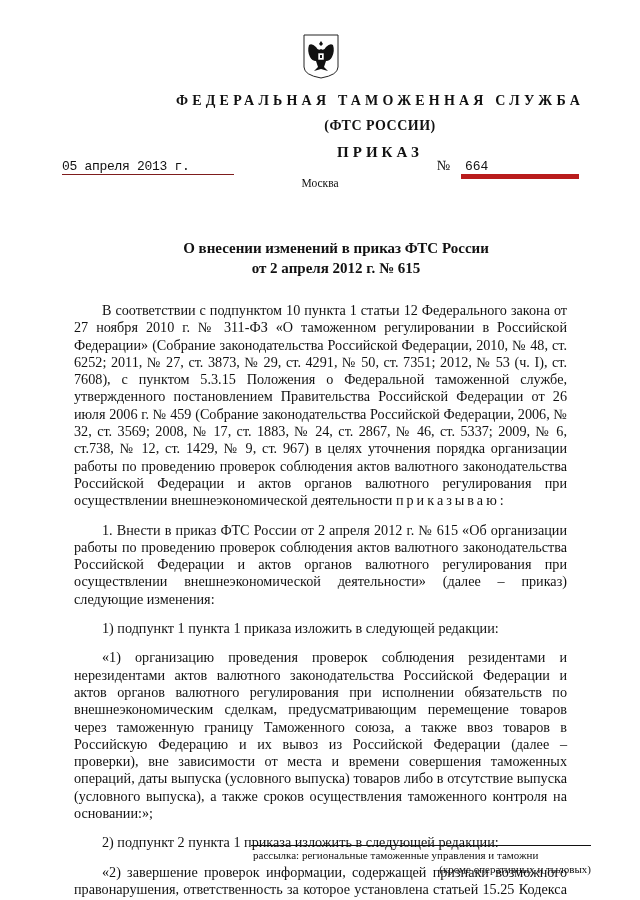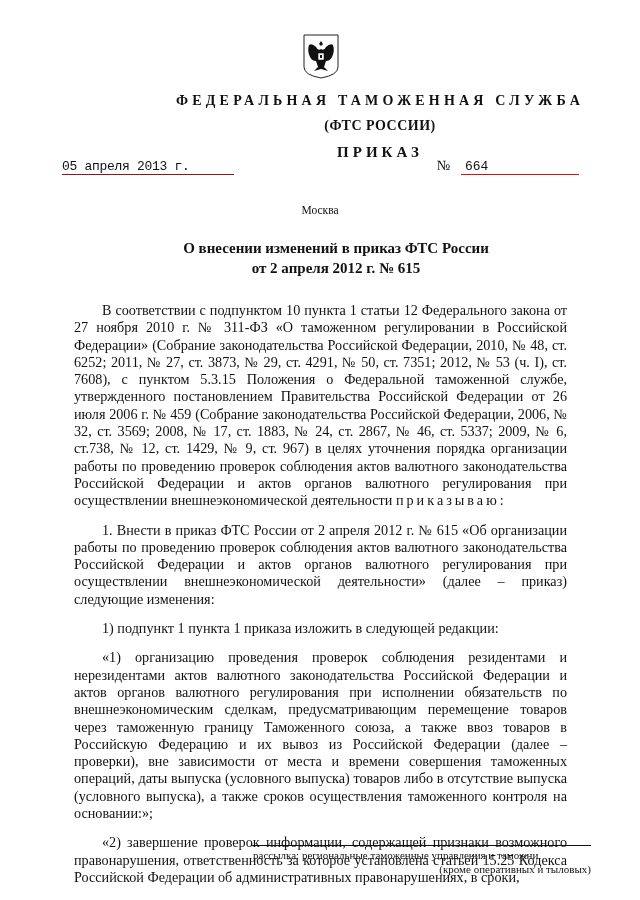--- a/index.html
+++ b/index.html
@@ -5,22 +5,22 @@
   html, body { margin:0; padding:0; background:#ffffff; }
   body { width:640px; height:900px; overflow:hidden; position:relative; color:#111; font-family:"Liberation Serif", "DejaVu Serif", serif; }
   .page { position:absolute; left:0; top:0; width:640px; height:900px; }
   .emblem { position:absolute; left:302px; top:33px; width:38px; height:46px; }
   .org { position:absolute; left:18px; width:640px; text-align:center; font-weight:bold;padding-left:42px; }
   .org-name { top:93px; font-size:14px; letter-spacing:4.2px; }
   .org-abbr { top:118px; font-size:14px; letter-spacing:0.5px; }
   .order-title { top:144px; font-size:15px; letter-spacing:4px; }
   .date-field { position:absolute; left:62px; top:159px; width:172px; border-bottom:1px solid #7f1d1d; font-family:"Liberation Mono", "DejaVu Sans Mono", monospace; font-size:13px; line-height:15px; letter-spacing:-0.3px; }
   .num-label { position:absolute; left:437px; top:158px; font-size:14px; }
-  .num-field { position:absolute; left:461px; top:159px; width:118px; border-bottom:1px solid #b91c1c; font-family:"Liberation Mono", "DejaVu Sans Mono", monospace; font-size:13px; line-height:15px; padding-left:4px; box-sizing:border-box; }
-  .city { position:absolute; left:0; width:640px; text-align:center; top:177px; font-size:11.5px;margin-top:27px; }
+  .num-field { position:absolute; left:461px; top:159px; width:118px; border-bottom:5px solid #b91c1c; font-family:"Liberation Mono", "DejaVu Sans Mono", monospace; font-size:13px; line-height:15px; padding-left:4px; box-sizing:border-box; }
+  .city { position:absolute; left:0; width:640px; text-align:center; top:177px; font-size:11.5px; }
   .subject { position:absolute; left:16px; width:640px; text-align:center; top:238px; font-weight:bold; font-size:15px; line-height:20px; }
   .body-text { position:absolute; left:62px; top:290px; width:517px; font-size:14.2px; line-height:17.3px; }
   .body-text p { margin:12px; text-align:justify; text-indent:28px; }
   .spaced { letter-spacing:3px; }
   .footer { position:absolute; left:251px; top:845px; width:340px; border-top:1px solid #111; padding-top:2px; font-size:11px; line-height:14px; }
   .footer div { text-align:right; }
   .footer .line1 { text-align:left; padding-left:2px; }
 </style>
 </head>
 <body>
@@ -47,20 +47,21 @@
   <div class="subject">
     <div>О внесении изменений в приказ ФТС России</div>
     <div>от 2 апреля 2012 г. № 615</div>
   </div>
 
   <div class="body-text">
     <p><span>В соответствии с подпунктом 10 пункта 1 статьи 12 Федерального закона от 27 ноября 2010 г. № 311-ФЗ «О таможенном регулировании в Российской Федерации» (Собрание законодательства Российской Федерации, 2010, № 48, ст. 6252; 2011, № 27, ст. 3873, № 29, ст. 4291, № 50, ст. 7351; 2012, № 53 (ч. I), ст. 7608), с пунктом 5.3.15 Положения о Федеральной таможенной службе, утвержденного постановлением Правительства Российской Федерации от 26 июля 2006 г. № 459 (Собрание законодательства Российской Федерации, 2006, № 32, ст. 3569; 2008, № 17, ст. 1883, № 24, ст. 2867, № 46, ст. 5337; 2009, № 6, ст.738, № 12, ст. 1429, № 9, ст. 967) в целях уточнения порядка организации работы по проведению проверок соблюдения актов валютного законодательства Российской Федерации и актов органов валютного регулирования при осуществлении внешнеэкономической деятельности</span> <span class="spaced">приказываю:</span></p>
     <p>1. Внести в приказ ФТС России от 2 апреля 2012 г. № 615 «Об организации работы по проведению проверок соблюдения актов валютного законодательства Российской Федерации и актов органов валютного регулирования при осуществлении внешнеэкономической деятельности» (далее – приказ) следующие изменения:</p>
     <p>1) подпункт 1 пункта 1 приказа изложить в следующей редакции:</p>
     <p>«1) организацию проведения проверок соблюдения резидентами и нерезидентами актов валютного законодательства Российской Федерации и актов органов валютного регулирования при исполнении обязательств по внешнеэкономическим сделкам, предусматривающим перемещение товаров через таможенную границу Таможенного союза, а также ввоз товаров в Российскую Федерацию и их вывоз из Российской Федерации (далее – проверки), вне зависимости от места и времени совершения таможенных операций, даты выпуска (условного выпуска) товаров либо в отсутствие выпуска (условного выпуска), а также сроков осуществления таможенного контроля на основании:»;</p>
+    <p>2) подпункт 2 пункта 1 приказа изложить в следующей редакции:</p>
     <p>«2) завершение проверок информации, содержащей признаки возможного правонарушения, ответственность за которое установлена статьей 15.25 Кодекса Российской Федерации об административных правонарушениях, в сроки,</p>
   </div>
 
   <div class="footer">
     <div class="line1">рассылка: региональные таможенные управления и таможни</div>
     <div>(кроме оперативных и тыловых)</div>
   </div>
 
 </div>
 

